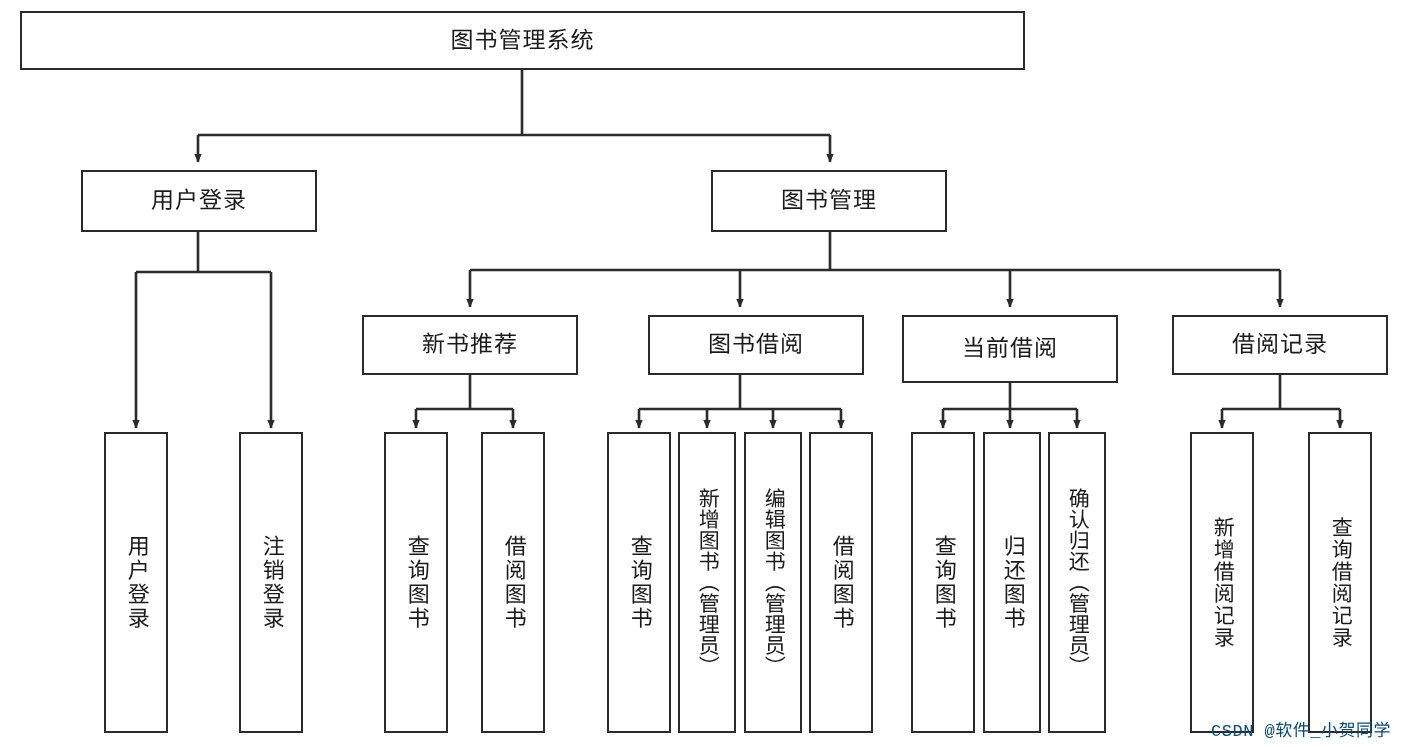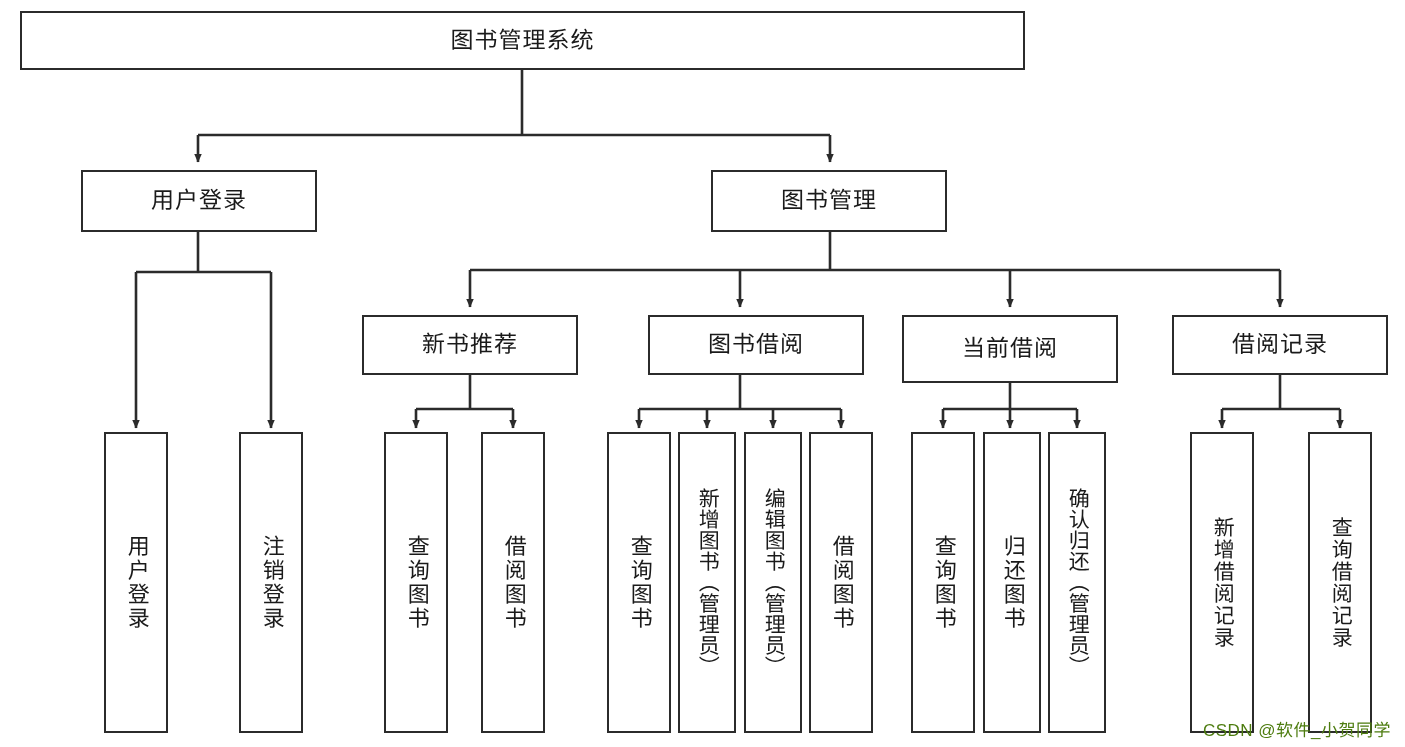--- a/index.html
+++ b/index.html
@@ -53,25 +53,25 @@
     text-orientation:upright;
     display:block;
     text-align:center;
     max-height:100%;
   }
   #watermark{
     position:absolute;
     right:14px;
     bottom:6px;
     font-size:17px;
-    color:#4d7c0f;
+    color:#0c4a6e;
     letter-spacing:0.5px;
     z-index:3;
     white-space:nowrap;
-    font-family:Liberation Sans, sans-serif;
+    font-family:Liberation Mono, monospace;
   }
 </style>
 </head>
 <body>
 
 <div id="diagram-root">
 
   <svg id="edges" viewBox="0 0 1405 747" width="1405" height="747" xmlns="http://www.w3.org/2000/svg">
     <defs>
       <marker id="arrow" markerWidth="12" markerHeight="12" refX="8.5" refY="4" orient="auto" markerUnits="userSpaceOnUse">

